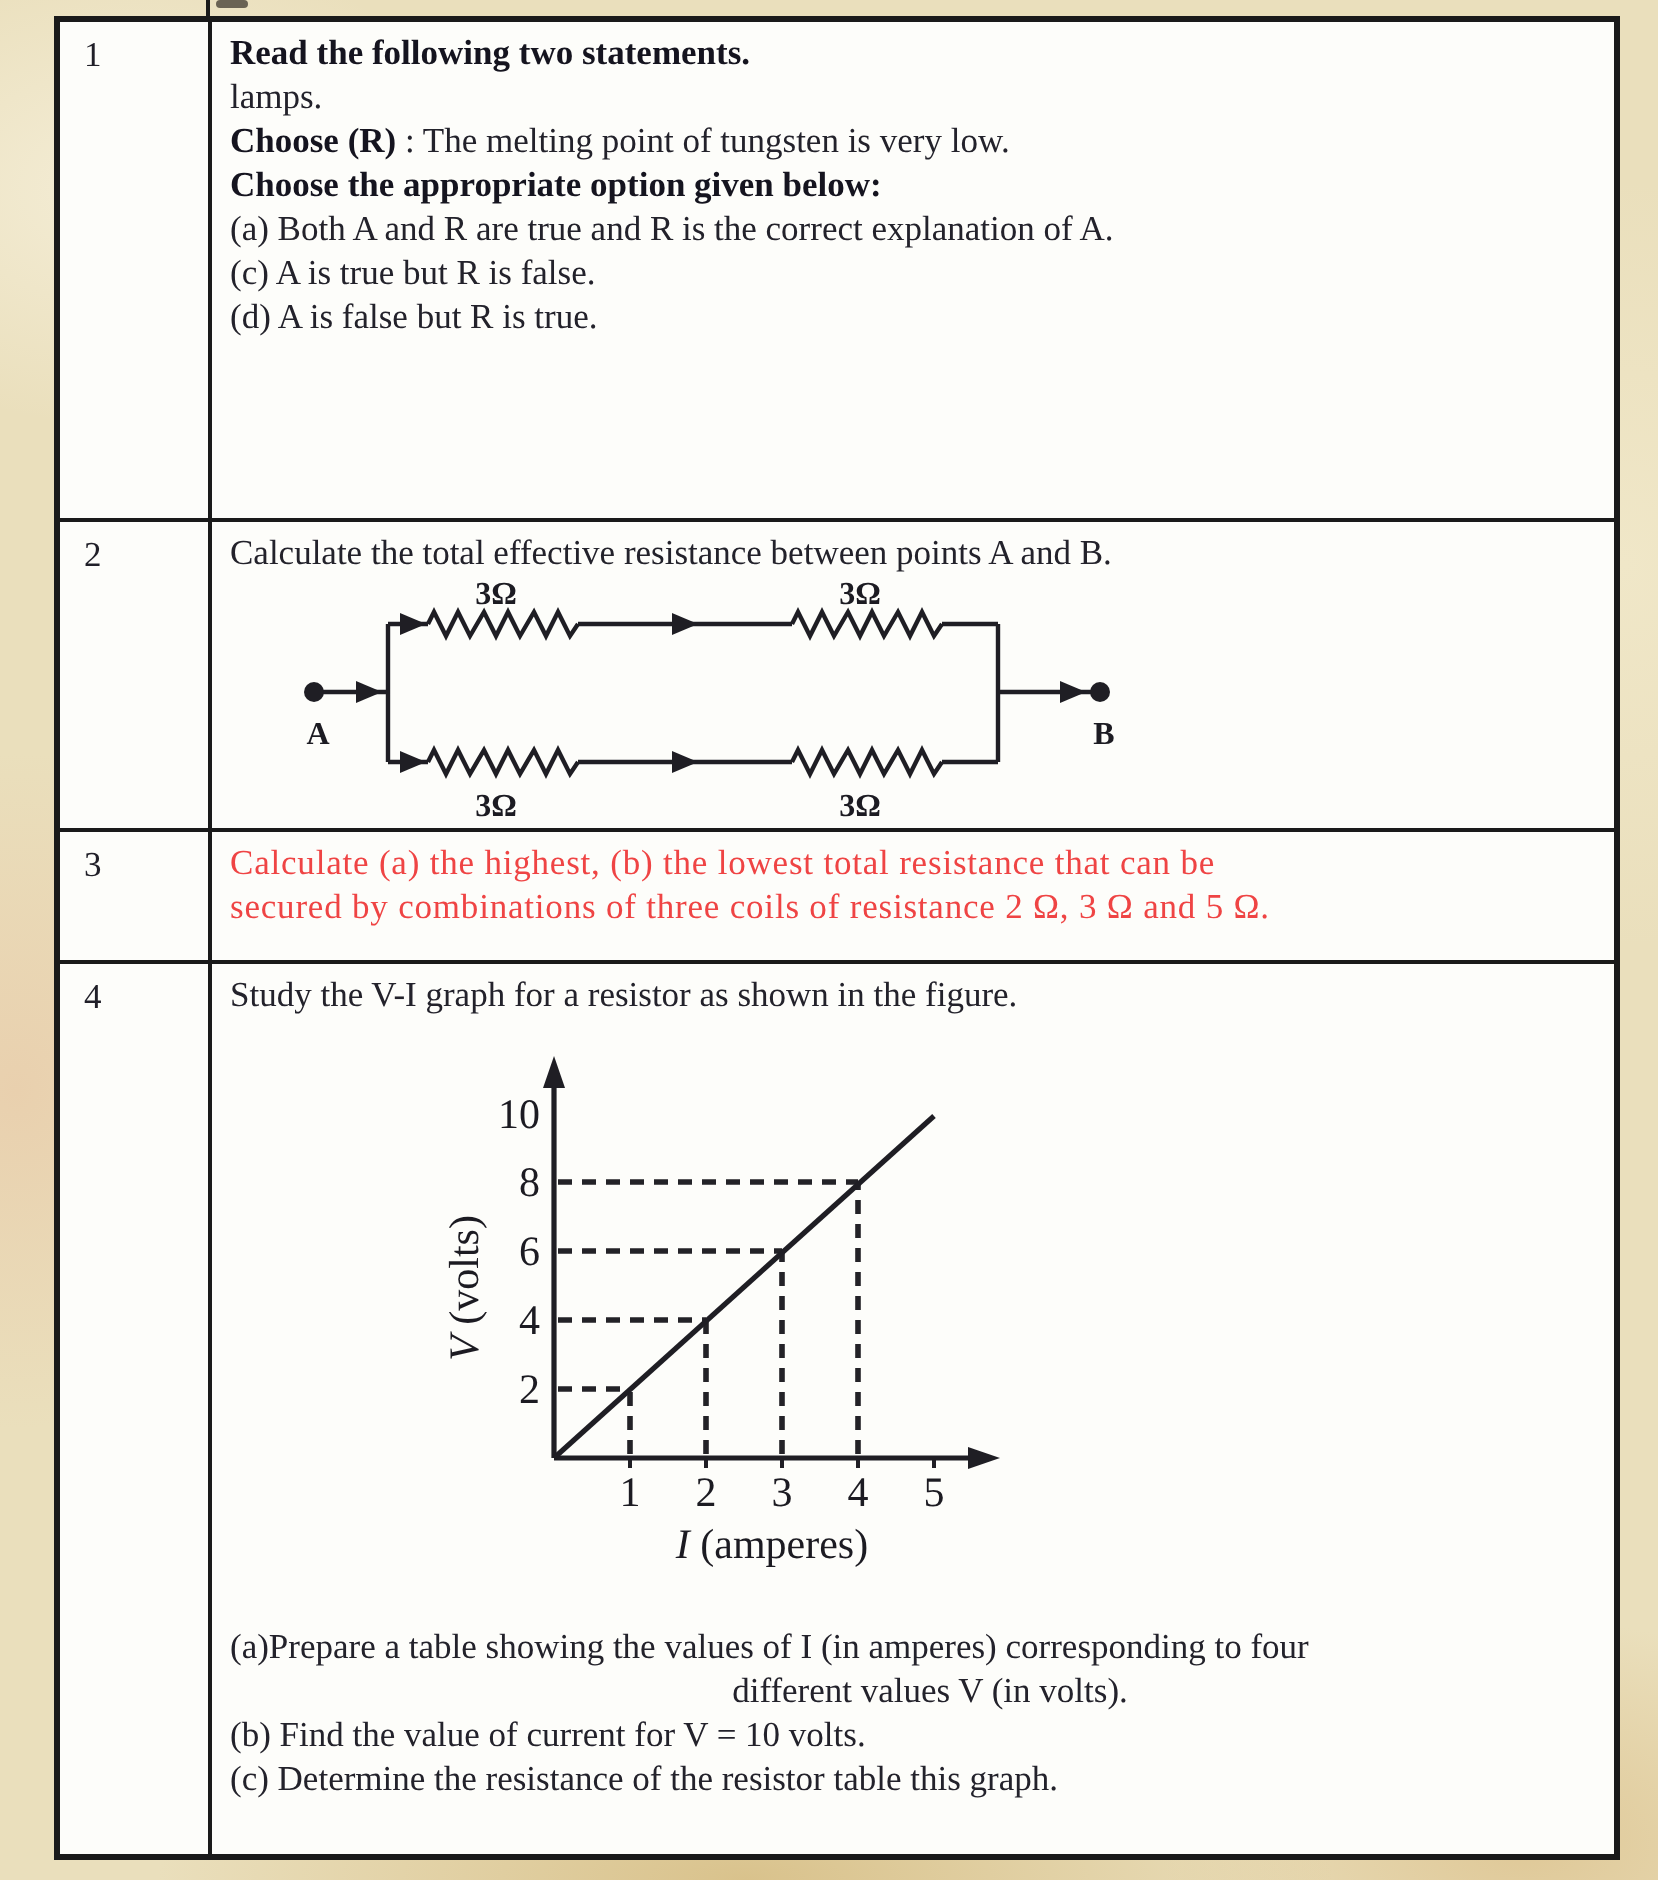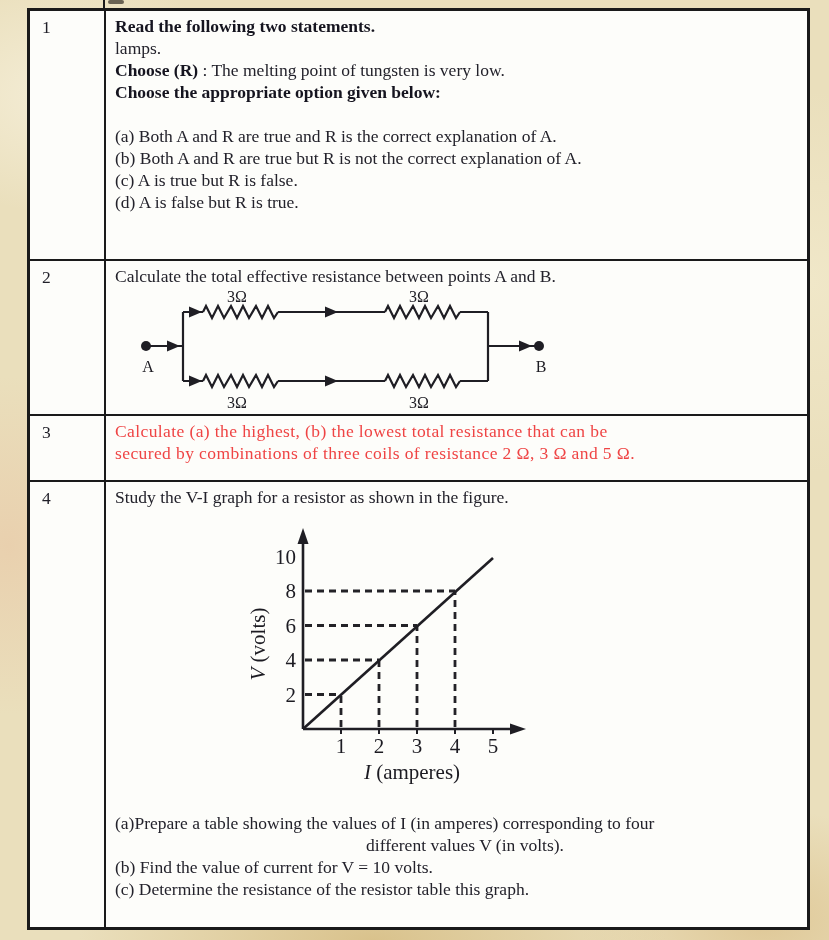--- a/index.html
+++ b/index.html
@@ -30,24 +30,24 @@
   .num-cell{
     flex:0 0 76px;width:76px;border-right:2px solid #1a1a1a;box-sizing:border-box;
     padding:6px 0 0 12px;font-size:17.5px;color:#201f28;
   }
   .content-cell{
     flex:1;position:relative;box-sizing:border-box;
     padding:4px 16px 0 9px;font-size:17.5px;line-height:22px;color:#23222b;
   }
   p.t{margin:0;}
   b,.bold{font-weight:bold;color:#15141f;}
-  .options{margin-top:22px;}
+  .options{}
   .q3line{font-weight:normal;letter-spacing:0.4px;color:#ef4444;}
-  .circuit-wrap{position:absolute;left:17px;top:25px;}
-  .graph-wrap{position:absolute;left:118px;top:40px;margin-left:26px;}
+  .circuit-wrap{position:absolute;left:28px;top:25px;font-weight:bold;}
+  .graph-wrap{position:absolute;left:118px;top:40px;}
   .subqs{position:absolute;left:9px;top:330px;right:14px;}
   .indent2{padding-left:22px;text-align:center;}
   svg text{fill:#1c1b22;}
   .sv-stroke{stroke:#1f1e24;stroke-width:2.2;fill:none;}
   .sv-fill{fill:#1f1e24;stroke:none;}
 </style>
 </head>
 <body>
 
 <div class="smudge"></div>
@@ -57,21 +57,20 @@
 
   <div class="row row-1">
     <div class="num-cell">1</div>
     <div class="content-cell">
       <p class="t"><b>Read the following two statements.</b></p>
       <p class="t">lamps.</p>
       <p class="t"><b>Choose (R)</b><span> : The melting point of tungsten is very low.</span></p>
       <p class="t"><b>Choose the appropriate option given below:</b></p>
       <div class="options">
         <p class="t">(a) Both A and R are true and R is the correct explanation of A.</p>
-        <p class="t">(b) Both A and R are true but R is not the correct explanation of A.</p>
         <p class="t">(c) A is true but R is false.</p>
         <p class="t">(d) A is false but R is true.</p>
       </div>
     </div>
   </div>
 
   <div class="row row-2">
     <div class="num-cell">2</div>
     <div class="content-cell">
       <p class="t">Calculate the total effective resistance between points A and B.</p>

